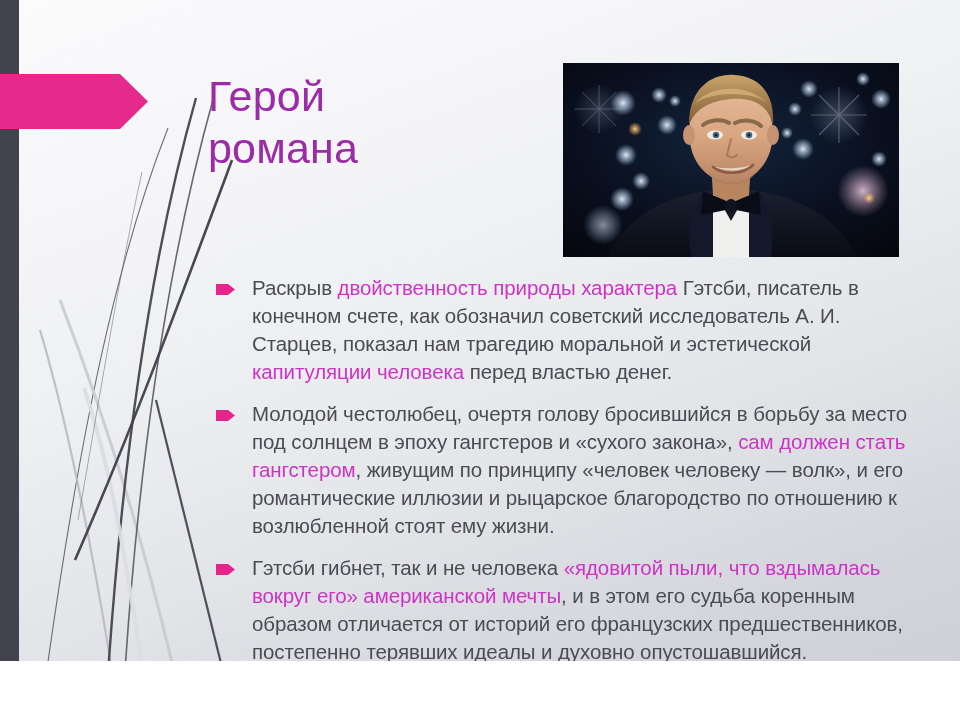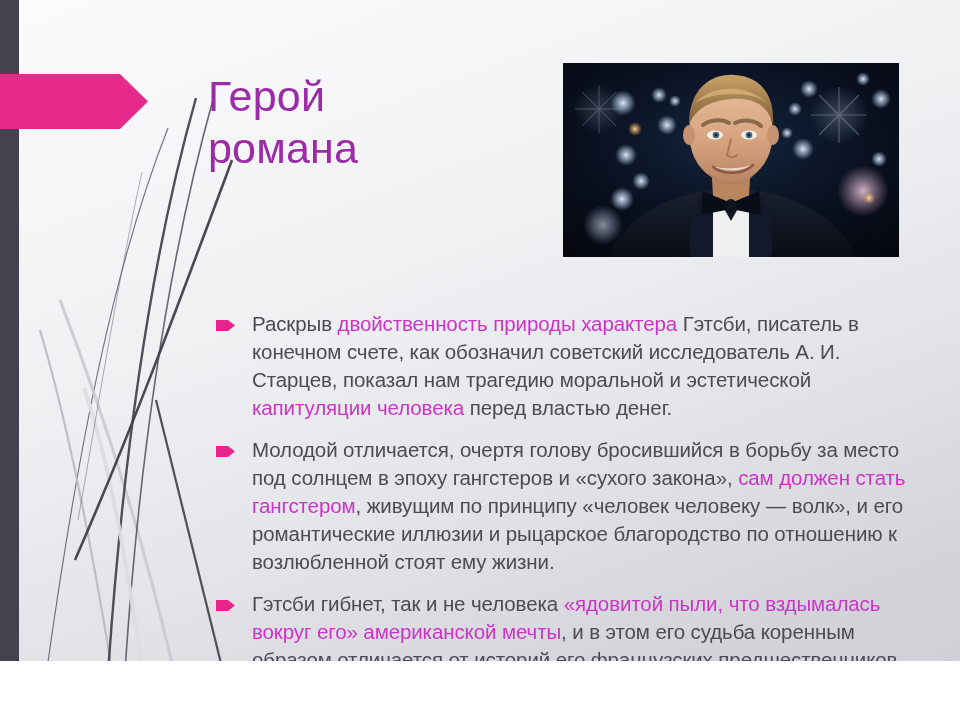--- a/index.html
+++ b/index.html
@@ -85,21 +85,20 @@
   }
   .photo-frame svg { display: block; }
 
   
   .body-block {
     position: absolute;
     left: 216px;
     top: 274px;
     width: 702px;
     z-index: 5;
-    margin-top: 36px;
   }
   .bullet-row {
     display: flex;
     align-items: flex-start;
     margin-bottom: 14px;
   }
   .bullet-row:last-child { margin-bottom: 0; }
 
   .bullet-marker {
     flex: 0 0 auto;
@@ -270,21 +269,21 @@
       <svg class="bullet-marker" viewBox="0 0 20 13" aria-hidden="true">
         <polygon points="0,1 12,1 19,6.5 12,12 0,12" fill="#e5258c"></polygon>
       </svg>
       <div class="bullet-text"><span>Раскрыв </span><span class="hl">двойственность природы характера</span><span> Гэтсби, писатель в конечном счете, как обозначил советский исследователь А. И. Старцев, показал нам трагедию моральной и эстетической </span><span class="hl">капитуляции человека</span><span> перед властью денег.</span></div>
     </div>
 
     <div class="bullet-row">
       <svg class="bullet-marker" viewBox="0 0 20 13" aria-hidden="true">
         <polygon points="0,1 12,1 19,6.5 12,12 0,12" fill="#e5258c"></polygon>
       </svg>
-      <div class="bullet-text"><span> Молодой отличается, очертя голову бросившийся в борьбу за место под солнцем в эпоху гангстеров и «сухого закона», </span><span class="hl">сам должен стать гангстером</span><span>, живущим по принципу «человек человеку — волк», и его романтические иллюзии и рыцарское благородство по отношению к возлюбленной стоят ему жизни.</span></div>
+      <div class="bullet-text"><span> Молодой честолюбец, очертя голову бросившийся в борьбу за место под солнцем в эпоху гангстеров и «сухого закона», </span><span class="hl">сам должен стать гангстером</span><span>, живущим по принципу «человек человеку — волк», и его романтические иллюзии и рыцарское благородство по отношению к возлюбленной стоят ему жизни.</span></div>
     </div>
 
     <div class="bullet-row">
       <svg class="bullet-marker" viewBox="0 0 20 13" aria-hidden="true">
         <polygon points="0,1 12,1 19,6.5 12,12 0,12" fill="#e5258c"></polygon>
       </svg>
       <div class="bullet-text"><span>Гэтсби гибнет, так и не человека </span><span class="hl">«ядовитой пыли, что вздымалась вокруг его» американской мечты</span><span>, и в этом его судьба коренным образом отличается от историй его французских предшественников, постепенно терявших идеалы и духовно опустошавшийся.</span></div>
     </div>
 
   </div>

